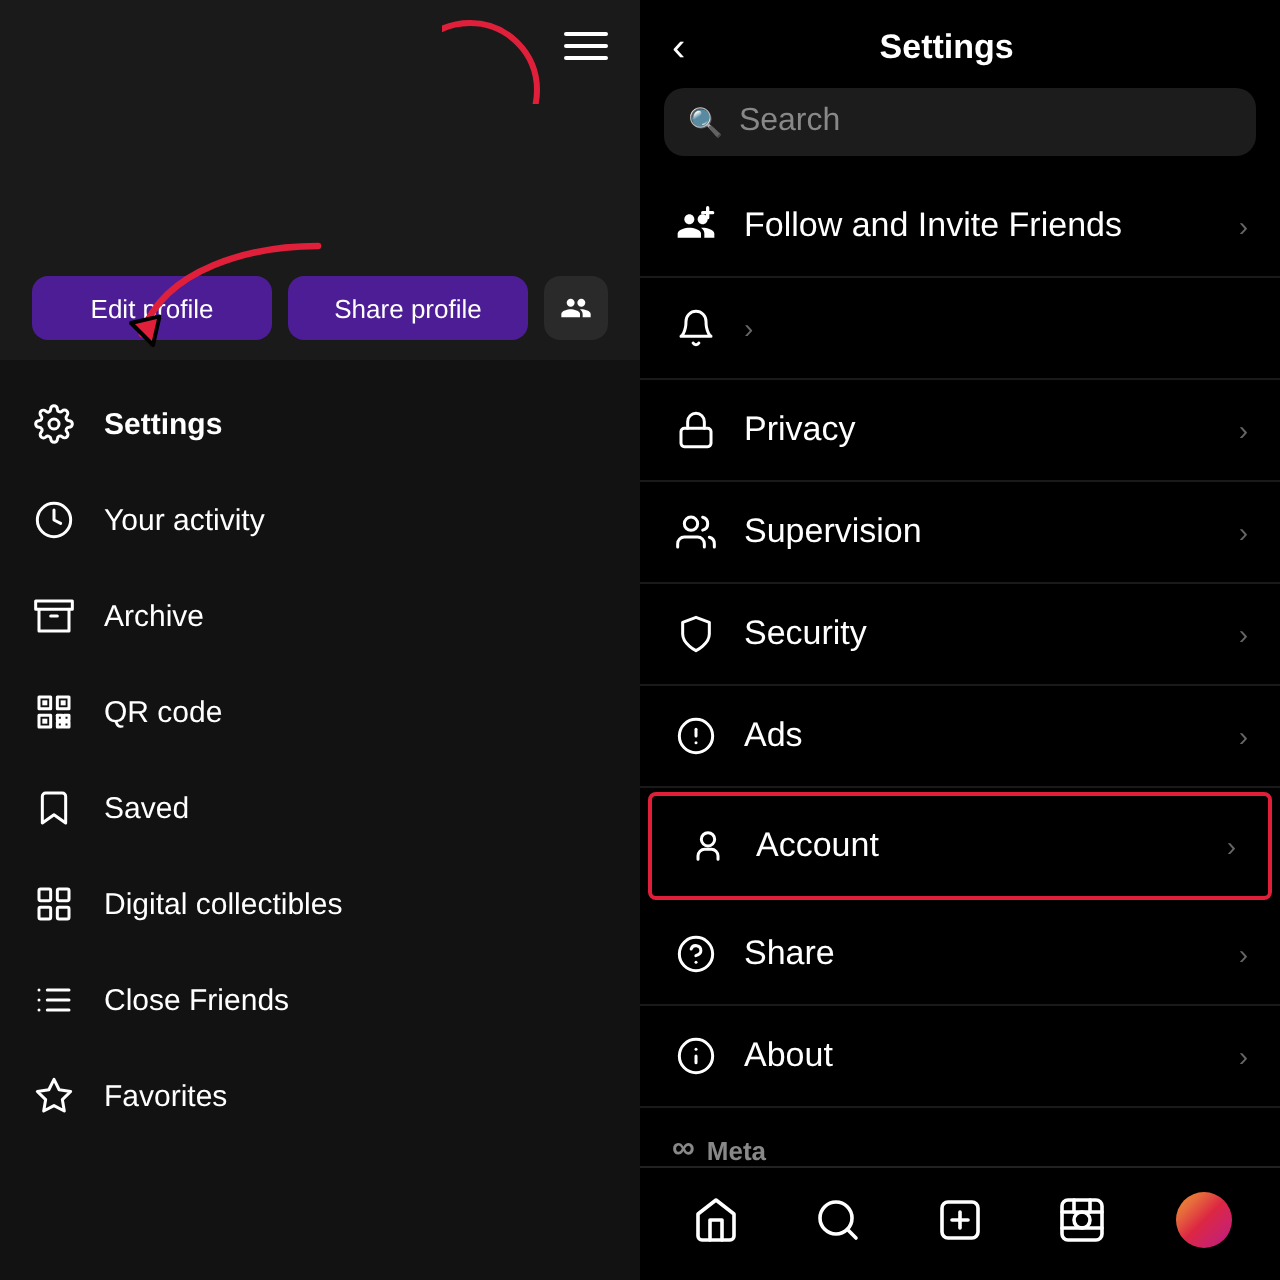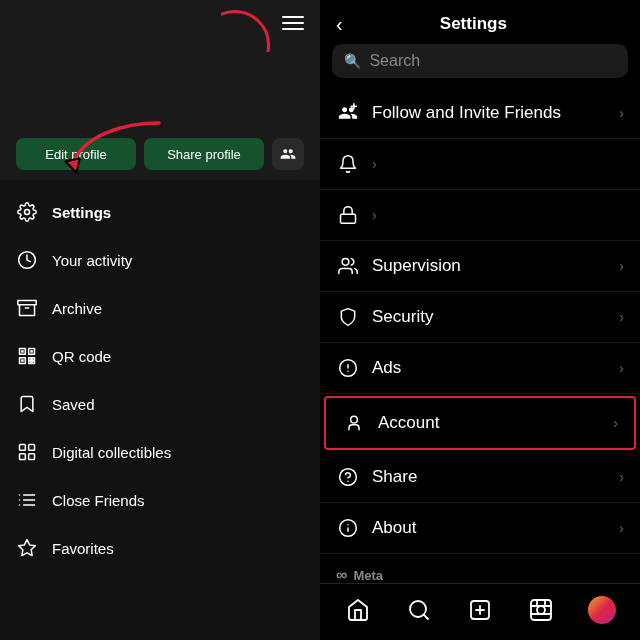--- a/index.html
+++ b/index.html
@@ -72,21 +72,21 @@
     .profile-buttons {
       display: flex;
       gap: 8px;
       width: 100%;
     }
 
     .profile-btn {
       flex: 1;
       padding: 7px 0;
       border-radius: 8px;
-      background: #14532d;
+      background: #4c1d95;
       color: #fff;
       font-size: 13px;
       text-align: center;
       border: none;
       cursor: pointer;
     }
 
     .profile-btn-small {
       width: 32px;
       height: 32px;
@@ -450,20 +450,21 @@
       <span class="settings-item-chevron">›</span>
     </div>
 
     <div class="settings-item">
       <div class="settings-item-icon">
         <svg width="20" height="20" viewBox="0 0 24 24" style="color:#fff;">
           <rect x="3" y="11" width="18" height="11" rx="2" ry="2"></rect>
           <path d="M7 11V7a5 5 0 0 1 10 0v4"></path>
         </svg>
       </div>
+      <span class="settings-item-label">Privacy</span>
       <span class="settings-item-chevron">›</span>
     </div>
 
     <div class="settings-item">
       <div class="settings-item-icon">
         <svg width="20" height="20" viewBox="0 0 24 24" style="color:#fff;">
           <path d="M17 21v-2a4 4 0 0 0-4-4H5a4 4 0 0 0-4 4v2"></path>
           <circle cx="9" cy="7" r="4"></circle>
           <path d="M23 21v-2a4 4 0 0 0-3-3.87"></path>
           <path d="M16 3.13a4 4 0 0 1 0 7.75"></path>

